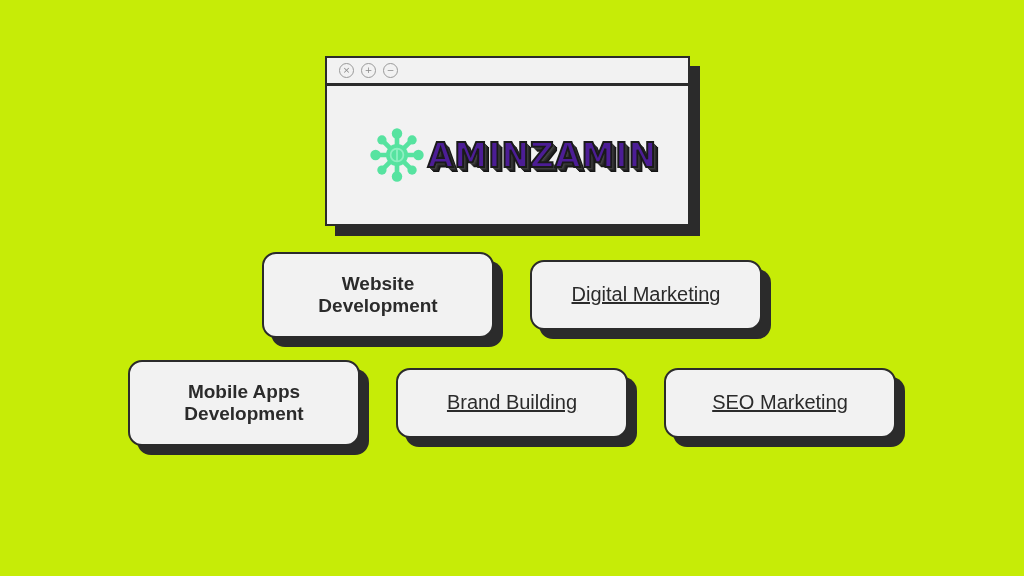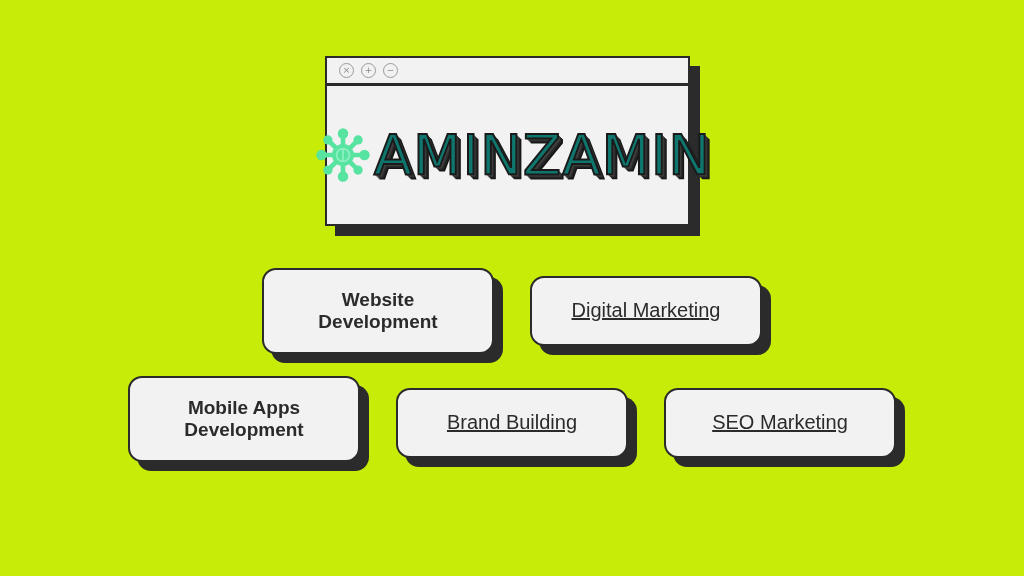--- a/index.html
+++ b/index.html
@@ -87,51 +87,50 @@
     gap: 2px;
   }
   .logo-mark {
     width: 58px;
     height: 62px;
     flex: 0 0 58px;
     display: block;
   }
   .logo-wordmark {
     font-family: "DejaVu Sans", sans-serif;
-    font-weight: 400;
-    font-size: 56px;
+    font-weight: 700;
+    font-size: 33px;
     letter-spacing: 1px;
     line-height: 1;
-    color: #0f766e;
+    color: #4c1d95;
     -webkit-text-stroke: 2px #1a1a1a;
     text-shadow:
       1px 1px 0 #555,
       2px 2px 0 #3d3d3d,
       3px 3px 0 #2b2b2b,
       4px 4px 0 #1f1f1f,
       5px 5px 0 #141414;
     white-space: nowrap;
   }
 
   
   .card-grid {
     position: absolute;
     left: 0;
-    top: 268px;
+    top: 252px;
     width: 1024px;
   }
   .card-row {
     display: flex;
     justify-content: center;
     align-items: flex-start;
     gap: 36px;
   }
   .card-row.row-2 {
     margin-top: 22px;
-    align-items: center;
   }
   .card-wrap {
     position: relative;
     width: 232px;
   }
   .card-wrap.tall .card {
     height: 86px;
   }
   .card-wrap.short .card {
     height: 70px;

